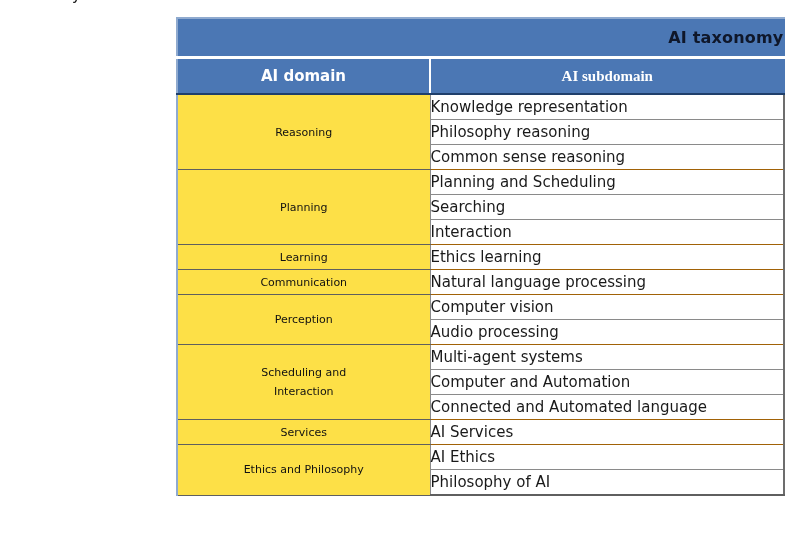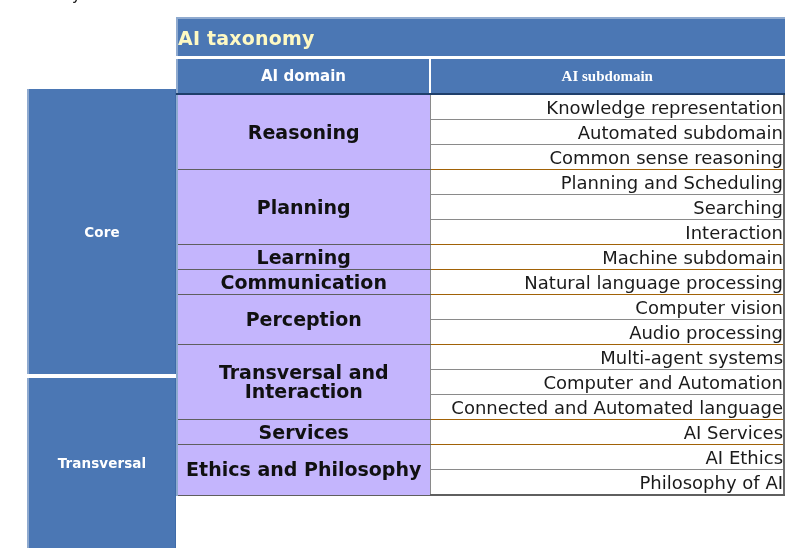--- a/index.html
+++ b/index.html
@@ -81,24 +81,24 @@
   }
   .tbl td {
     padding: 0;
     margin: 0;
   }
 
   
   .hdr-top {
     height: 37px;
     background: #4b77b4;
-    color: #fef9c3;
+    color: #0f172a;
     font-weight: bold;
-    font-size: 19px;
-    text-align: left;
+    font-size: 16px;
+    text-align: right;
     vertical-align: middle;
     border-top: 2px solid #8faacf;
     border-left: 2px solid #8faacf;
     border-right: 1px solid #4b77b4;
     border-bottom: 3px solid #ffffff;
     letter-spacing: 0.2px;
   }
   .hdr-sub {
     height: 34px;
     background: #4b77b4;
@@ -114,36 +114,36 @@
     border-right: 2px solid #ffffff;
     margin-left: 32px;
   }
   .hdr-sub.right {
     border-right: 1px solid #4b77b4;
     font-family: Liberation Serif, serif;
   }
 
   
   .dom-cell {
-    background: #c4b5fd;
+    background: #fde047;
     color: #111111;
-    font-weight: bold;
-    font-size: 19px;
+    font-weight: normal;
+    font-size: 11px;
     text-align: center;
     vertical-align: middle;
     border-left: 2px solid #8faacf;
     border-right: 1px solid #8a8a8a;
     border-bottom: 1px solid #5f5f5f;
     line-height: 19px;
   }
   .sub-cell {
     background: #ffffff;
     color: #1a1a1a;
-    font-size: 18px;
-    text-align: right;
+    font-size: 15px;
+    text-align: left;
     vertical-align: middle;
     height: 24px;
     padding-left: 22px;
     border-right: 2px solid #6d6d6d;
     border-bottom: 1px solid #8a8a8a;
     white-space: nowrap;
   }
   .sub-cell.last-in-group {
     border-bottom: 1px solid #a16207;
   }
@@ -151,86 +151,78 @@
     border-bottom: 2px solid #5f5f5f;
   }
 </style>
 </head>
 <body>
 
 <div id="page">
 
   <div class="clip-fragment">y</div>
 
-  <div class="cat-col">
-    <div class="cat-cell cat-core">
-      <span>Core</span>
-    </div>
-    <div class="cat-cell cat-transversal">
-      <span>Transversal</span>
-    </div>
-  </div>
 
   <table class="tbl">
     <colgroup>
       <col style="width:253px">
       <col style="width:354px">
     </colgroup>
     <tbody>
       <tr>
         <td class="hdr-top" colspan="2">AI taxonomy</td>
       </tr>
       <tr>
         <td class="hdr-sub left">AI domain</td>
         <td class="hdr-sub right">AI subdomain</td>
       </tr>
 
       <tr>
         <td class="dom-cell" rowspan="3">Reasoning</td>
         <td class="sub-cell">Knowledge representation</td>
       </tr>
       <tr>
-        <td class="sub-cell">Automated subdomain</td>
+        <td class="sub-cell">Philosophy reasoning</td>
       </tr>
       <tr>
         <td class="sub-cell last-in-group">Common sense reasoning</td>
       </tr>
 
       <tr>
         <td class="dom-cell" rowspan="3">Planning</td>
         <td class="sub-cell">Planning and Scheduling</td>
       </tr>
       <tr>
         <td class="sub-cell">Searching</td>
       </tr>
       <tr>
         <td class="sub-cell last-in-group">Interaction</td>
       </tr>
 
       <tr>
         <td class="dom-cell">Learning</td>
-        <td class="sub-cell last-in-group">Machine subdomain</td>
+        <td class="sub-cell last-in-group">Ethics learning</td>
       </tr>
 
       <tr>
         <td class="dom-cell">Communication</td>
         <td class="sub-cell last-in-group">Natural language processing</td>
       </tr>
 
       <tr>
         <td class="dom-cell" rowspan="2">Perception</td>
         <td class="sub-cell">Computer vision</td>
       </tr>
       <tr>
         <td class="sub-cell last-in-group">Audio processing</td>
       </tr>
 
       <tr>
         <td class="dom-cell" rowspan="3">
-          <span>Transversal and</span><br>
+          <span>Scheduling and</span><br>
           <span>Interaction</span>
         </td>
         <td class="sub-cell">Multi-agent systems</td>
       </tr>
       <tr>
         <td class="sub-cell">Computer and Automation</td>
       </tr>
       <tr>
         <td class="sub-cell last-in-group">Connected and Automated language</td>
       </tr>

